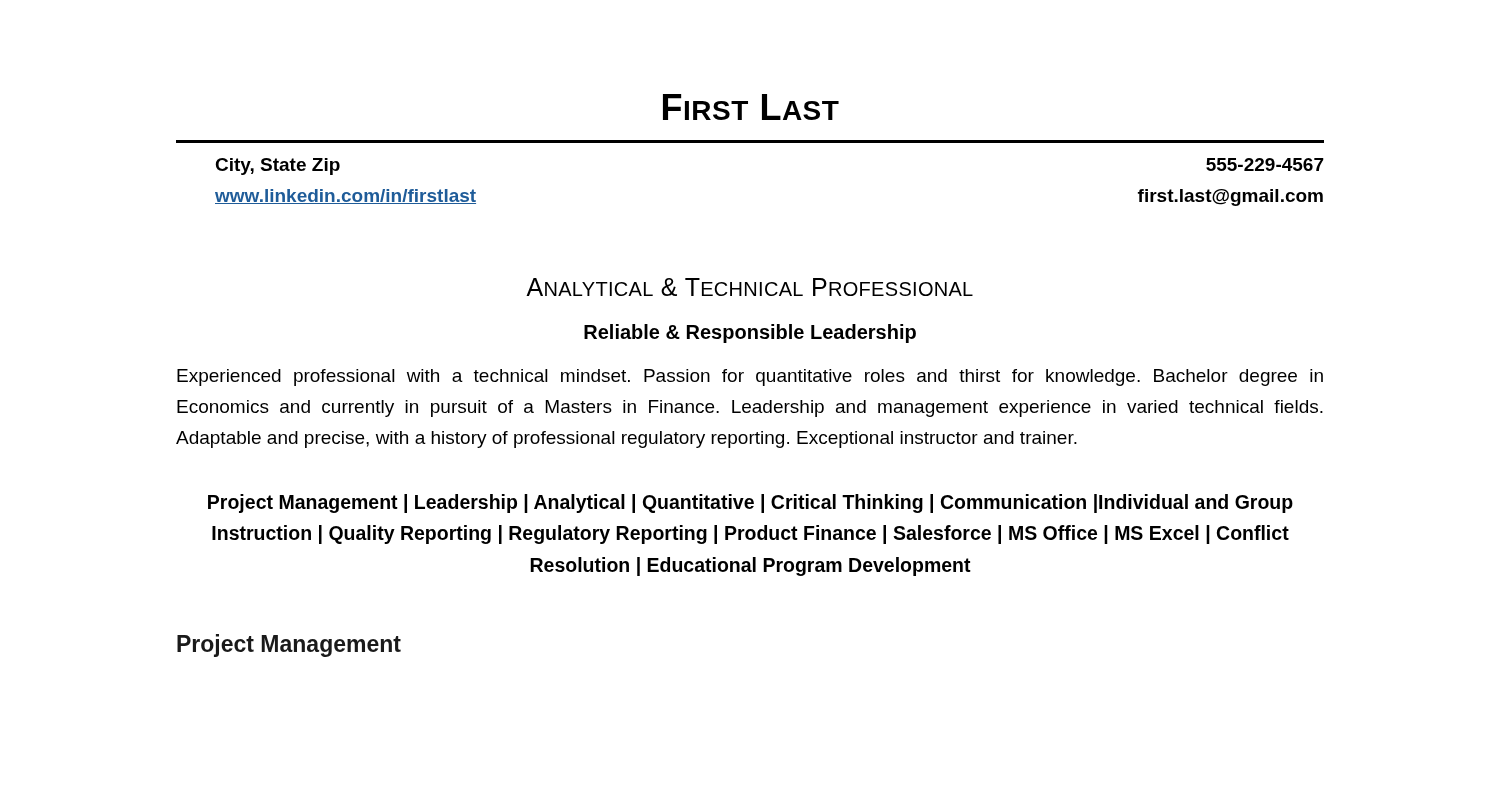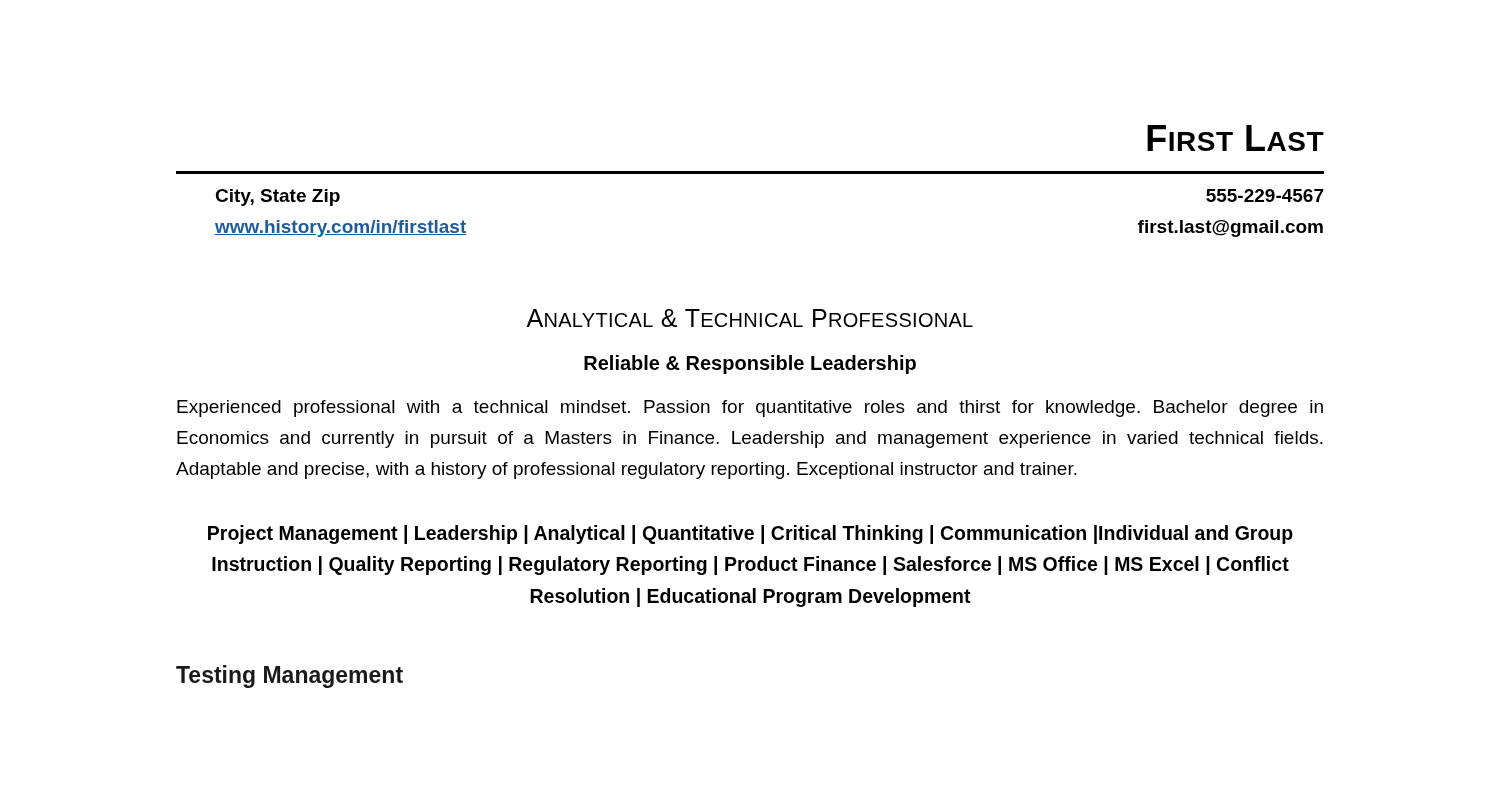--- a/index.html
+++ b/index.html
@@ -22,26 +22,26 @@
   }
   .doc {
     position: absolute;
     left: 176px;
     top: 0;
     width: 1148px;
   }
 
   
   .name {
-    text-align: right;
+    text-align: center;
     font-weight: bold;
     font-size: 36px;
     line-height: 1.1;
     letter-spacing: 0.5px;
-    margin-top: 119px;
+    margin-top: 88px;
   }
   .name .small-caps {
     font-size: 28px;
   }
 
   .rule {
     border-bottom: 3px solid #000000;
     margin-top: 12px;
   }
 
@@ -116,28 +116,28 @@
     <div class="name"><span>F</span><span class="small-caps sc">IRST</span> <span>L</span><span class="small-caps sc">AST</span></div>
 
     <div class="rule"></div>
 
     <div class="contact-row first">
       <span class="contact-left">City, State Zip</span>
       <span class="contact-right">555-229-4567</span>
     </div>
 
     <div class="contact-row second">
-      <a class="link contact-left" href="#">www.history.com/in/firstlast</a>
+      <a class="link contact-left" href="#">www.linkedin.com/in/firstlast</a>
       <span class="contact-right">first.last@gmail.com</span>
     </div>
 
     <div class="headline"><span>A</span><span class="small-caps sc">NALYTICAL</span> <span>&amp;</span> <span>T</span><span class="small-caps sc">ECHNICAL</span> <span>P</span><span class="small-caps sc">ROFESSIONAL</span></div>
 
     <div class="subheadline">Reliable &amp; Responsible Leadership</div>
 
     <div class="summary">Experienced professional with a technical mindset. Passion for quantitative roles and thirst for knowledge. Bachelor degree in Economics and currently in pursuit of a Masters in Finance. Leadership and management experience in varied technical fields. Adaptable and precise, with a history of professional regulatory reporting. Exceptional instructor and trainer.</div>
 
     <div class="skills">Project Management | Leadership | Analytical | Quantitative | Critical Thinking | Communication |Individual and Group Instruction | Quality Reporting | Regulatory Reporting | Product Finance | Salesforce | MS Office | MS Excel | Conflict Resolution | Educational Program Development</div>
 
-    <div class="section-heading">Testing Management</div>
+    <div class="section-heading">Project Management</div>
 
   </div>
 </div>
 
 </body></html>

